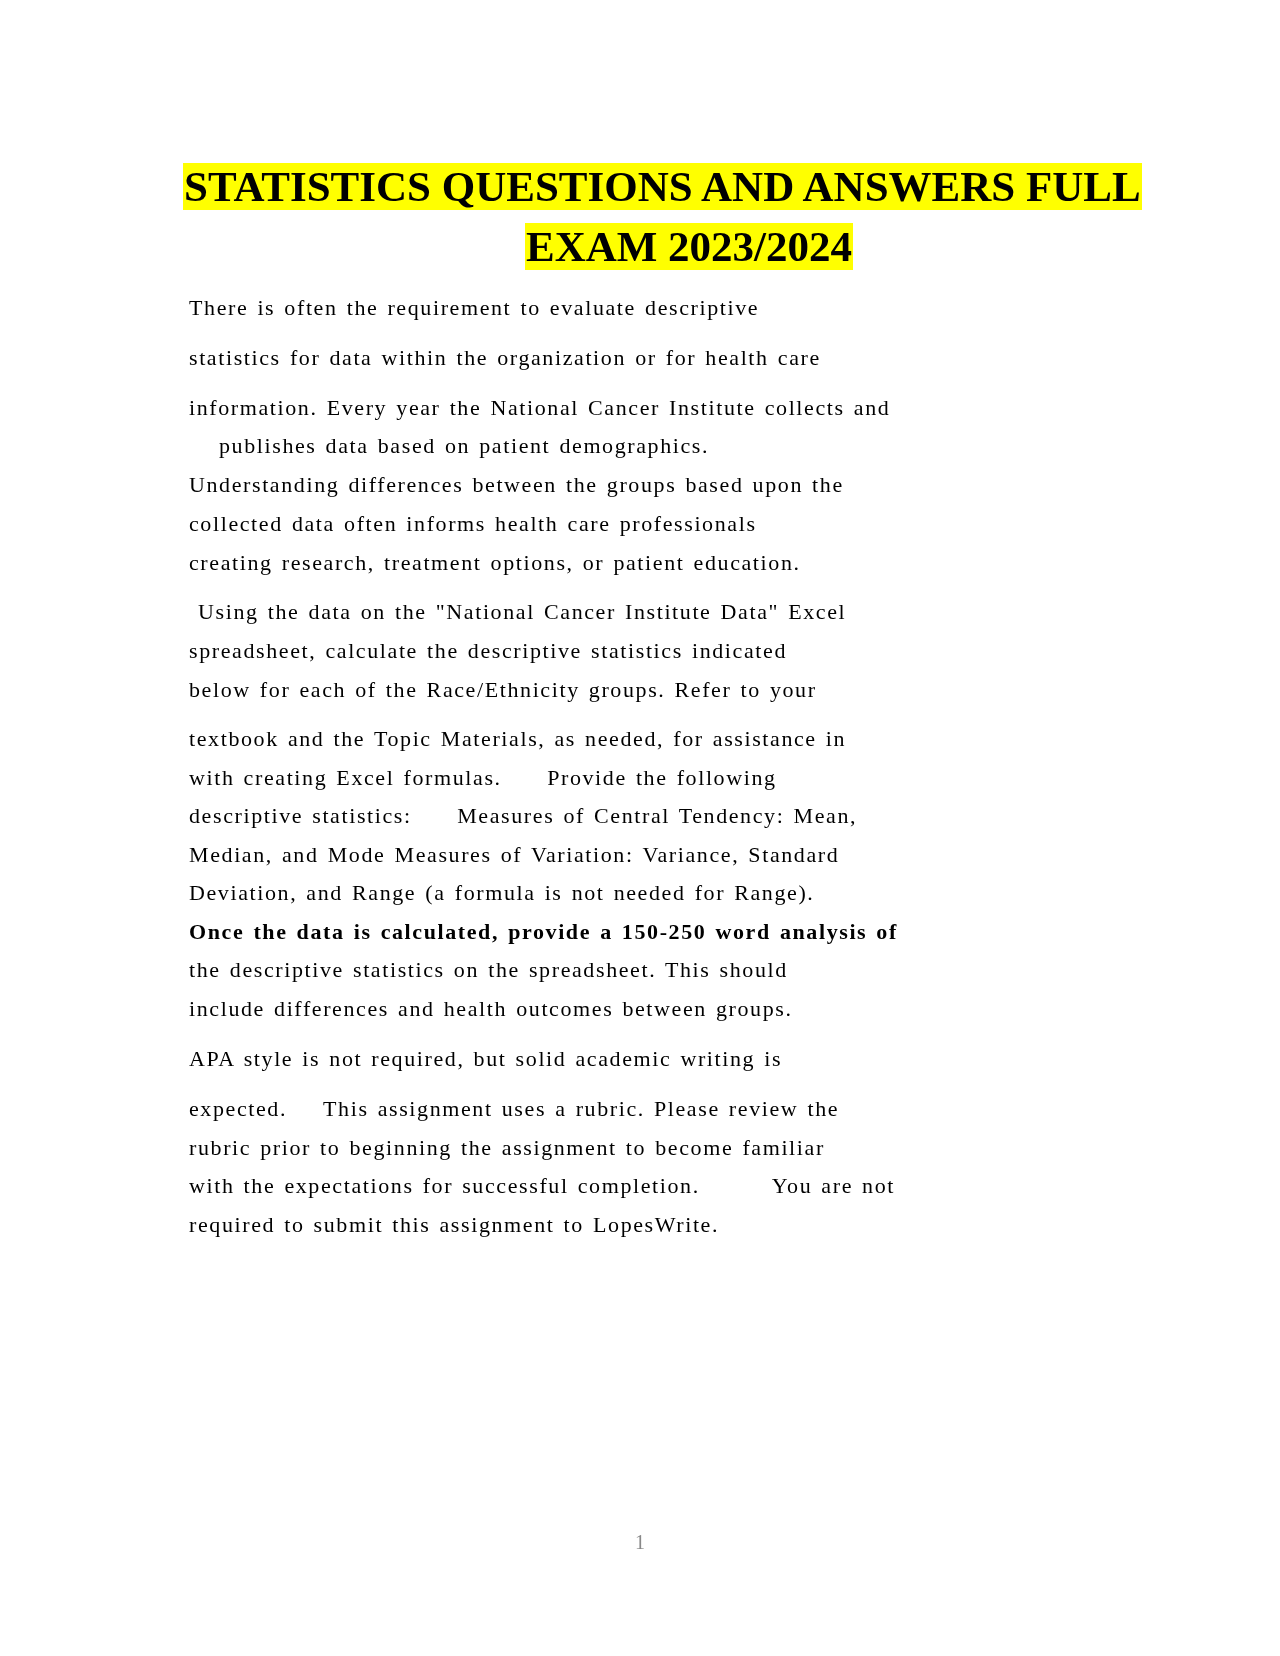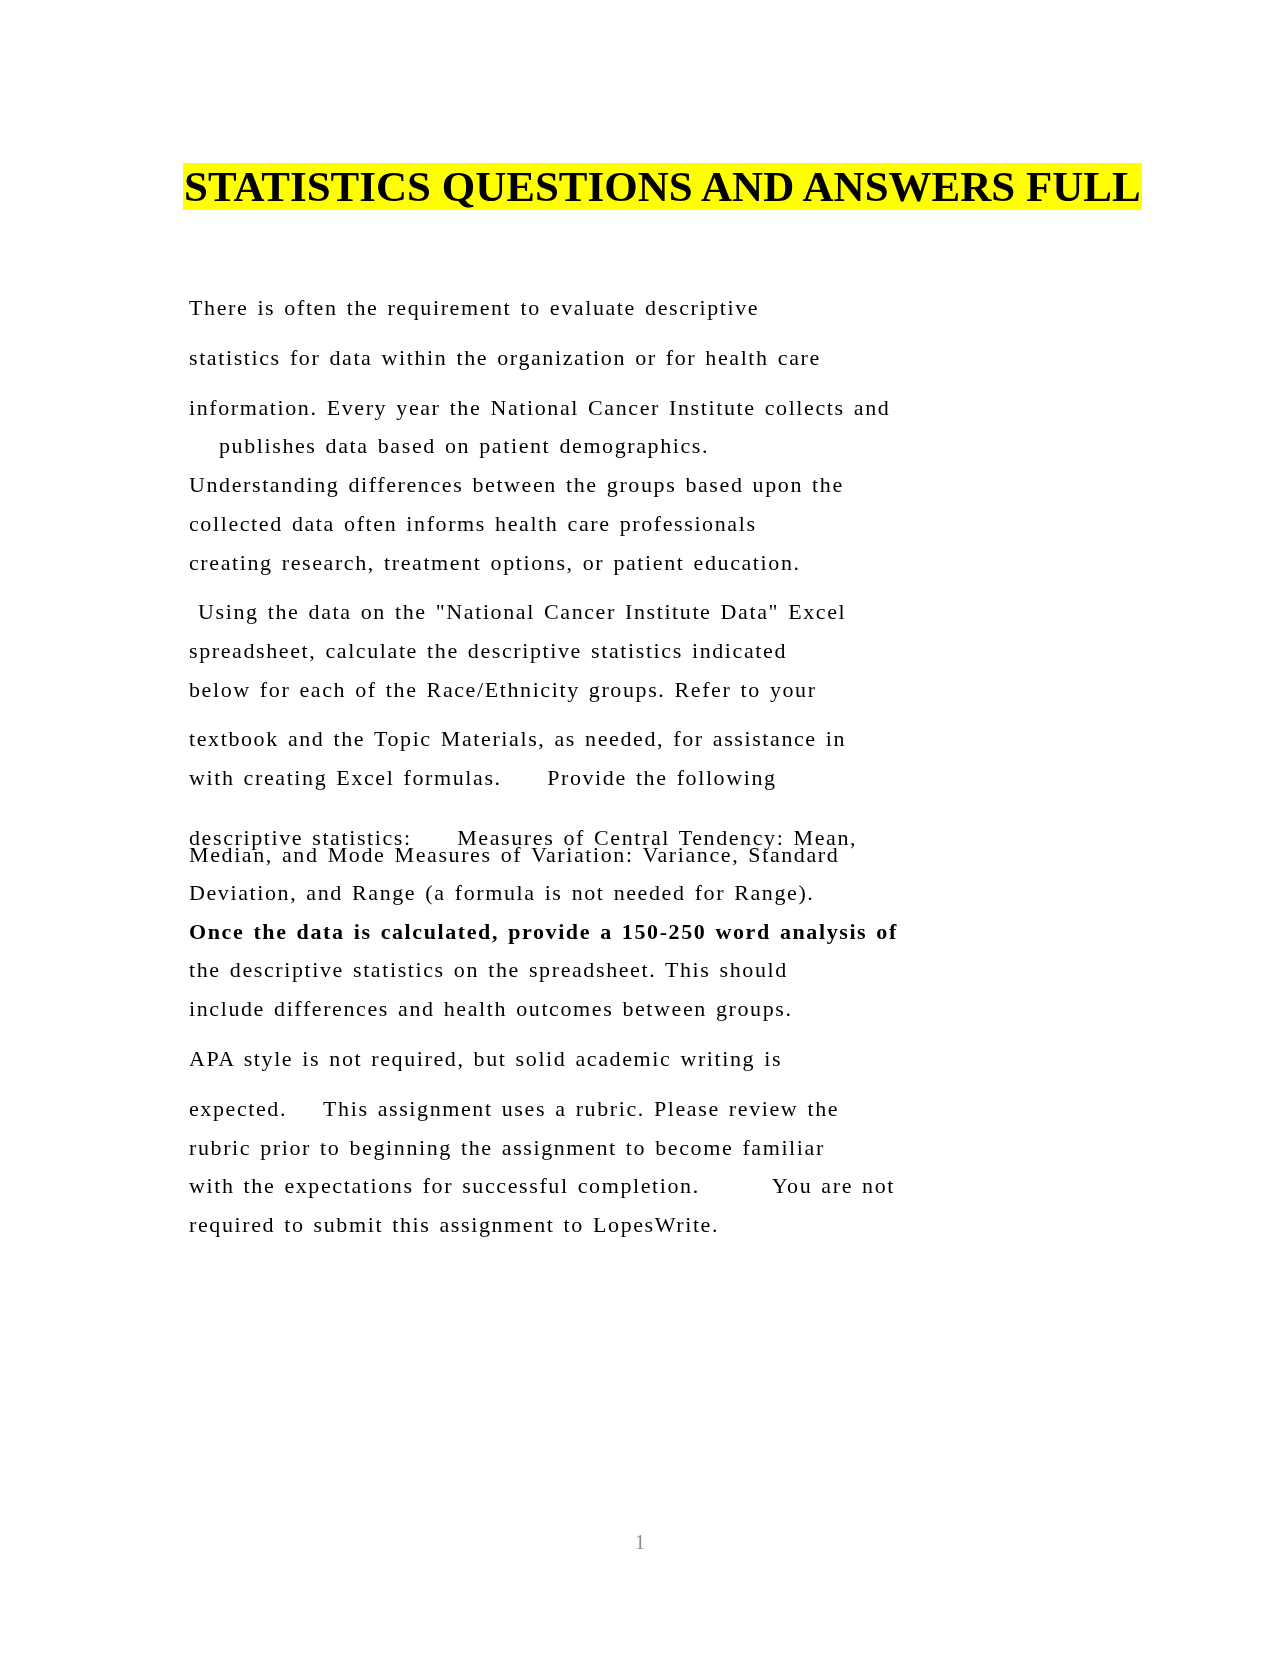--- a/index.html
+++ b/index.html
@@ -36,38 +36,41 @@
     }
   </style>
 </head>
 <body>
 
 <div class="page">
 
   <div class="title-line" style="left:183px; top:158px;">
     <span class="hl">STATISTICS QUESTIONS AND ANSWERS FULL</span>
   </div>
+  <div class="title-line" style="left:525px; top:218px;">
+    <span class="hl">EXAM 2023/2024</span>
+  </div>
 
   <div>
     <div class="line" style="top:290px;">There is often the requirement to evaluate descriptive</div>
     <div class="line" style="top:340px;">statistics for data within the organization or for health care</div>
     <div class="line" style="top:390px;">information. Every year the National Cancer Institute collects and</div>
     <div class="line" style="top:428px;margin-left:30px;">publishes data based on patient demographics.</div>
     <div class="line" style="top:467px;">Understanding differences between the groups based upon the</div>
     <div class="line" style="top:506px;">collected data often informs health care professionals</div>
     <div class="line" style="top:545px;">creating research, treatment options, or patient education.</div>
   </div>
 
   <div>
     <div class="line" style="top:594px;"> Using the data on the "National Cancer Institute Data" Excel</div>
     <div class="line" style="top:633px;">spreadsheet, calculate the descriptive statistics indicated</div>
     <div class="line" style="top:672px;">below for each of the Race/Ethnicity groups. Refer to your</div>
     <div class="line" style="top:721px;">textbook and the Topic Materials, as needed, for assistance in</div>
     <div class="line" style="top:760px;">with creating Excel formulas.     Provide the following</div>
-    <div class="line" style="top:798px;margin-top:22px;">descriptive statistics:     Measures of Central Tendency: Mean,</div>
+    <div class="line" style="top:798px;">descriptive statistics:     Measures of Central Tendency: Mean,</div>
     <div class="line" style="top:837px;">Median, and Mode Measures of Variation: Variance, Standard</div>
     <div class="line" style="top:875px;">Deviation, and Range (a formula is not needed for Range).</div>
     <div class="line" style="top:914px;font-weight:bold;">Once the data is calculated, provide a 150-250 word analysis of</div>
     <div class="line" style="top:952px;">the descriptive statistics on the spreadsheet. This should</div>
     <div class="line" style="top:991px;">include differences and health outcomes between groups.</div>
   </div>
 
   <div>
     <div class="line" style="top:1041px;">APA style is not required, but solid academic writing is</div>
     <div class="line" style="top:1091px;">expected.    This assignment uses a rubric. Please review the</div>

